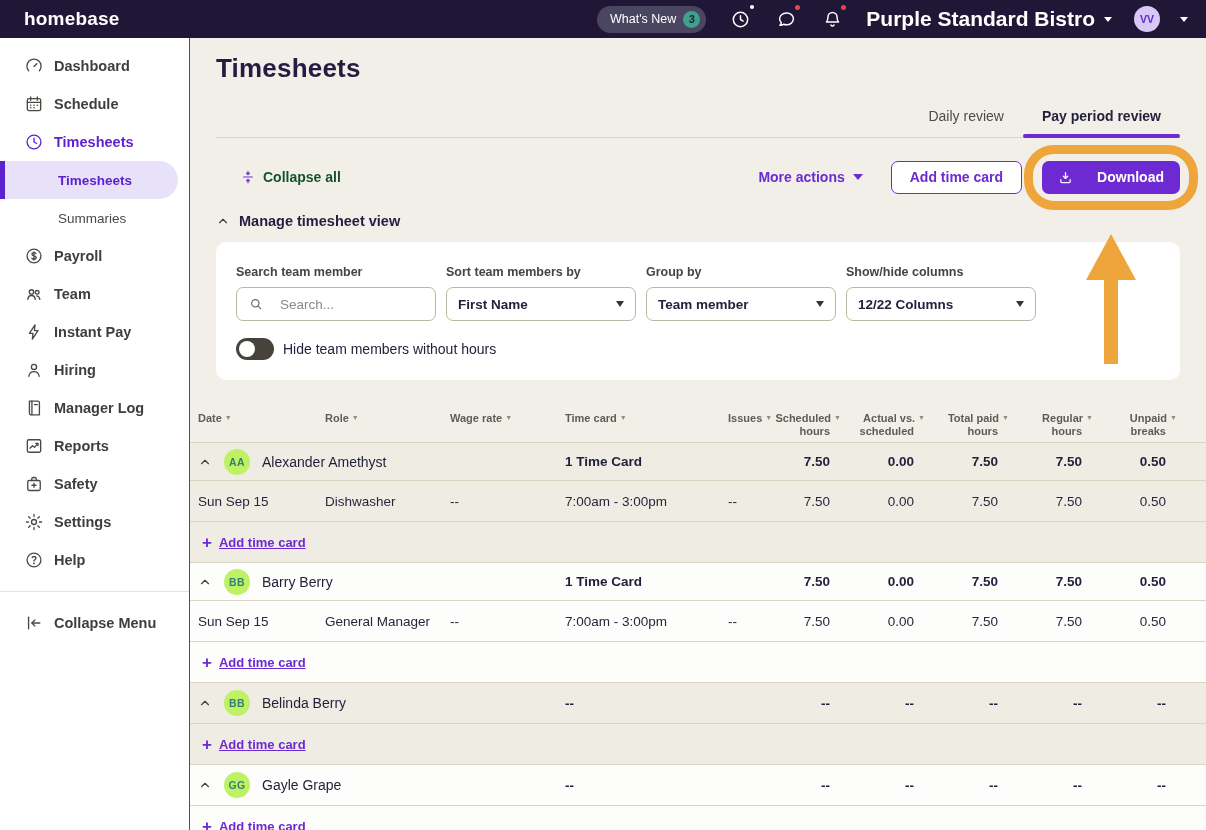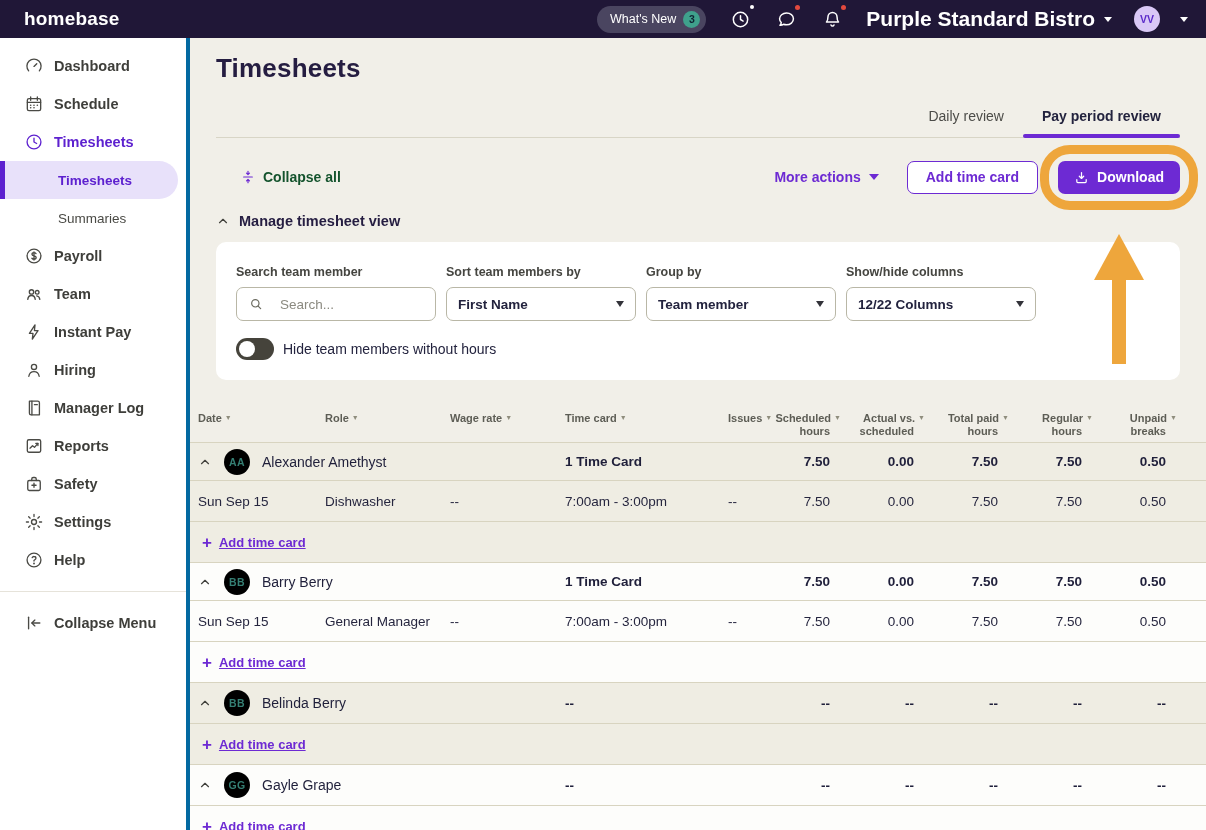--- a/index.html
+++ b/index.html
@@ -22,21 +22,21 @@
   .biz { display:flex; align-items:center; gap:9px; color:#fff; font-size:21px; font-weight:700; cursor:pointer; }
   .caret-down-w { width:0; height:0; border-left:4.5px solid transparent; border-right:4.5px solid transparent; border-top:5.5px solid #fff; }
   .user { display:flex; align-items:center; gap:20px; cursor:pointer; }
   .user-avatar { width:26px; height:26px; border-radius:50%; background:#d9c8f6; color:#5b2bc9;
                  font-size:10.5px; font-weight:800; display:flex; align-items:center; justify-content:center; }
 
   
   .app { display:flex; height:792px; }
 
   
-  .sidebar { width:190px; background:#fff; border-right:4px solid #0369a1; padding-top:9px; flex:none;
+  .sidebar { width:190px; background:#fff; border-right:1px solid #0369a1; padding-top:9px; flex:none;
              display:flex; flex-direction:column; }
   .nav-item { height:38px; display:flex; align-items:center; gap:10px; padding-left:24px; cursor:pointer;
               font-size:14.5px; font-weight:600; color:#3e3e3a; }
   .nav-item svg { width:20px; height:20px; stroke:#4a4a45; stroke-width:1.6; fill:none; stroke-linecap:round; stroke-linejoin:round; flex:none; }
   .nav-item.active-section { color:#5d21cf; font-weight:700; }
   .nav-item.active-section svg { stroke:#5d21cf; }
   .sub-item { height:38px; display:flex; align-items:center; padding-left:58px; font-size:13.5px;
               font-weight:400; color:#4a4a45; cursor:pointer; }
   .sub-item.active { position:relative; width:178px; background:#e8e1fa; border-radius:0 20px 20px 0;
                      color:#5d21cf; font-weight:700; }
@@ -64,21 +64,21 @@
   .collapse-all svg { width:16px; height:16px; stroke:#6d2ad3; stroke-width:1.8; fill:none; stroke-linecap:round; stroke-linejoin:round; }
   .toolbar-right { margin-left:auto; display:flex; align-items:center; }
   .more-actions { display:flex; align-items:center; gap:8px; color:#6d2ad3; font-size:14px; font-weight:700; cursor:pointer; }
   .caret-purple { width:0; height:0; border-left:5px solid transparent; border-right:5px solid transparent; border-top:6px solid #6d2ad3; }
   .btn-outline { margin-left:28px; height:33px; padding:0 18px; background:#fff; border:1.5px solid #6d2ad3;
                  border-radius:7px; color:#6d2ad3; font-size:14px; font-weight:700; cursor:pointer;
                  font-family:inherit; }
   .dl-wrap { position:relative; margin-left:20px; }
   .btn-primary { height:33px; padding:0 16px; background:#6d2ad3; border:none; border-radius:7px;
                  color:#fff; font-size:14px; font-weight:700; cursor:pointer; display:flex; align-items:center;
-                 gap:8px; font-family:inherit; }
+                 gap:24px; font-family:inherit; }
   .btn-primary svg { width:15px; height:15px; stroke:#fff; stroke-width:2; fill:none; stroke-linecap:round; stroke-linejoin:round; }
   .dl-ring { position:absolute; inset:-16px -18px; border:9px solid #eea63c; border-radius:30px;
              pointer-events:none; z-index:20; }
   .dl-arrow { position:absolute; top:calc(100% + 40px); left:50%; transform:translateX(-50%);
               z-index:15; pointer-events:none; }
   .dl-arrow .head { width:0; height:0; border-left:25px solid transparent; border-right:25px solid transparent;
                     border-bottom:46px solid #eea63c; }
   .dl-arrow .shaft { width:14px; height:84px; background:#eea63c; margin:0 auto; }
 
   
@@ -111,21 +111,21 @@
   .hcaret { font-size:7px; color:#8f8d7d; margin-left:3px; vertical-align:2px; }
   .hnum { text-align:right; padding-right:5px; }
   .hnum .hcaret { margin-right:-11px; }
   .grow { height:38px; }
   .drow { height:41px; font-size:13.5px; color:#26263f; }
   .arow { height:41px; }
   .bg-beige { background:#efede3; }
   .bg-white { background:#fdfdfb; }
   .gname-cell { grid-column:1 / 4; display:flex; align-items:center; gap:12px; }
   .chev { width:14px; display:flex; cursor:pointer; }
-  .avatar-sm { width:26px; height:26px; border-radius:50%; background:#000000; color:#357f74;
+  .avatar-sm { width:26px; height:26px; border-radius:50%; background:#bef264; color:#357f74;
                font-size:10.5px; font-weight:800; display:flex; align-items:center; justify-content:center; flex:none; letter-spacing:.3px; }
   .gname { font-size:14px; font-weight:400; color:#1f1f3a; white-space:nowrap; }
   .gcard { font-size:13.5px; font-weight:700; color:#1f1f3a; }
   .num { text-align:right; padding-right:5px; font-size:13.5px; }
   .num.b { font-weight:700; color:#1f1f3a; }
   .issues-cell { padding-left:8px; }
   .addcell { grid-column:1 / -1; display:flex; align-items:center; gap:7px; padding-left:4px; }
   .plus { color:#6d2ad3; font-size:17px; font-weight:700; line-height:1; }
   .addlink { color:#6d2ad3; font-size:13px; font-weight:700; text-decoration:underline; cursor:pointer; }
   .cell { white-space:nowrap; }

